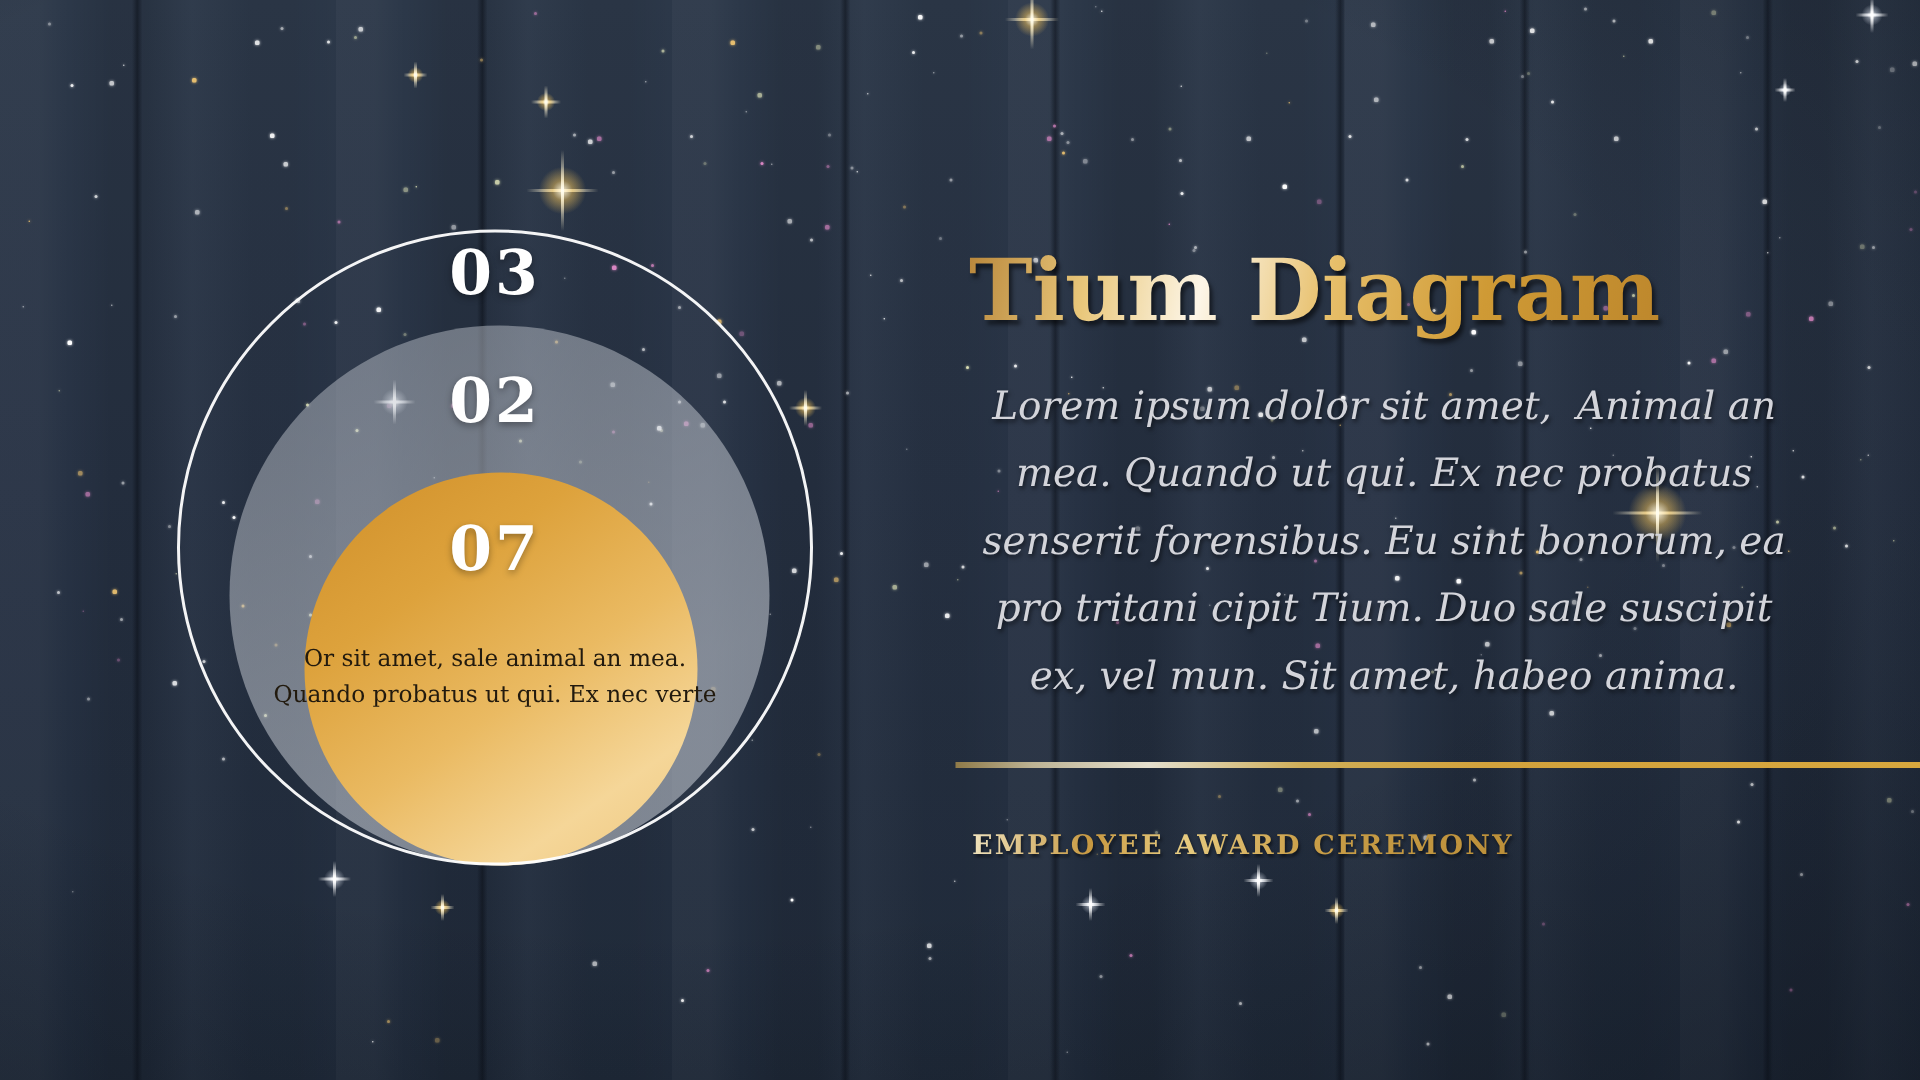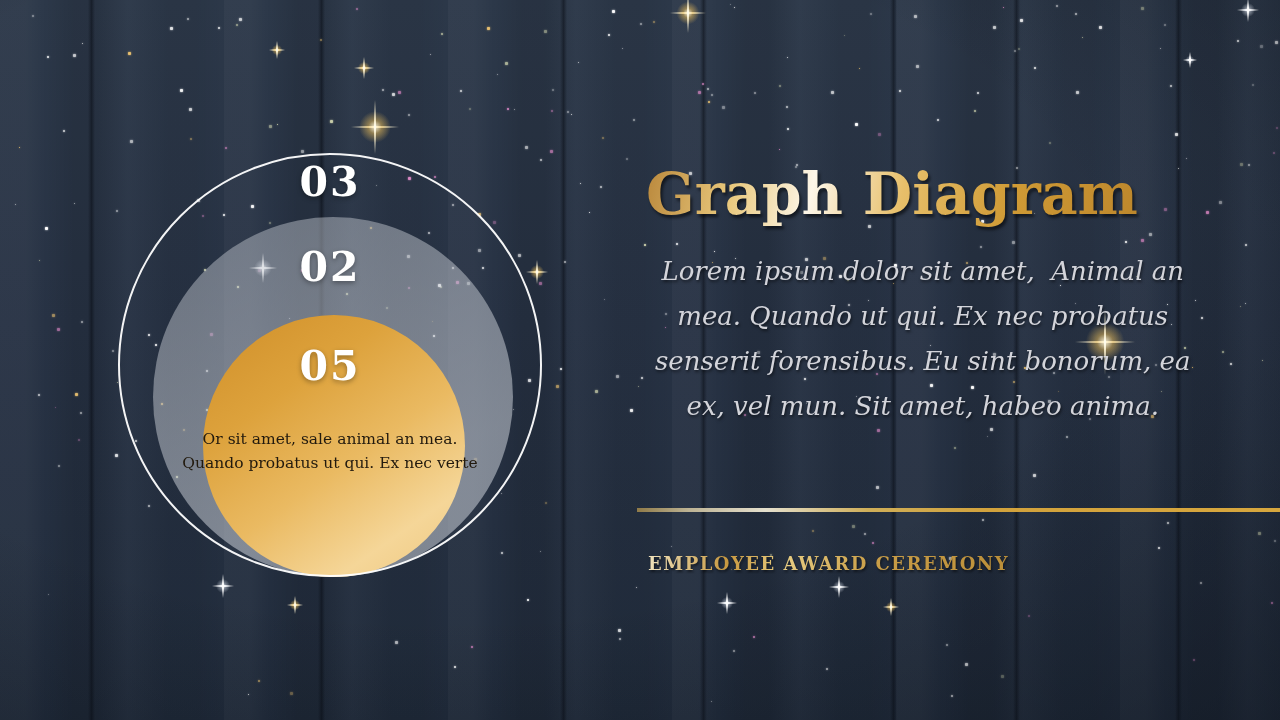--- a/index.html
+++ b/index.html
@@ -463,31 +463,32 @@
       </div>
     </div>
 
   <div class="diagram">
     <div class="circle circle-mid"></div>
     <div class="circle circle-inner"></div>
     <div class="circle circle-outline"></div>
 
     <div class="lvl-num num-3">03</div>
     <div class="lvl-num num-2">02</div>
-    <div class="lvl-num num-1">05</div>
+    <div class="lvl-num num-1">07</div>
 
     <div class="inner-text inner-line1">Or sit amet, sale animal an mea.</div>
     <div class="inner-text inner-line2">Quando probatus ut qui. Ex nec verte</div>
   </div>
 
-  <div class="title">Graph Diagram</div>
+  <div class="title">Tium Diagram</div>
 
   <div class="paragraph">
     <div class="pline">Lorem ipsum dolor sit amet,  Animal an</div>
     <div class="pline">mea. Quando ut qui. Ex nec probatus</div>
     <div class="pline">senserit forensibus. Eu sint bonorum, ea</div>
+    <div class="pline">pro tritani cipit Tium. Duo sale suscipit</div>
     <div class="pline">ex, vel mun. Sit amet, habeo anima.</div>
   </div>
 
   <div class="gold-rule"></div>
 
   <div class="footer">EMPLOYEE AWARD CEREMONY</div>
 </div>
 
 </body></html>

